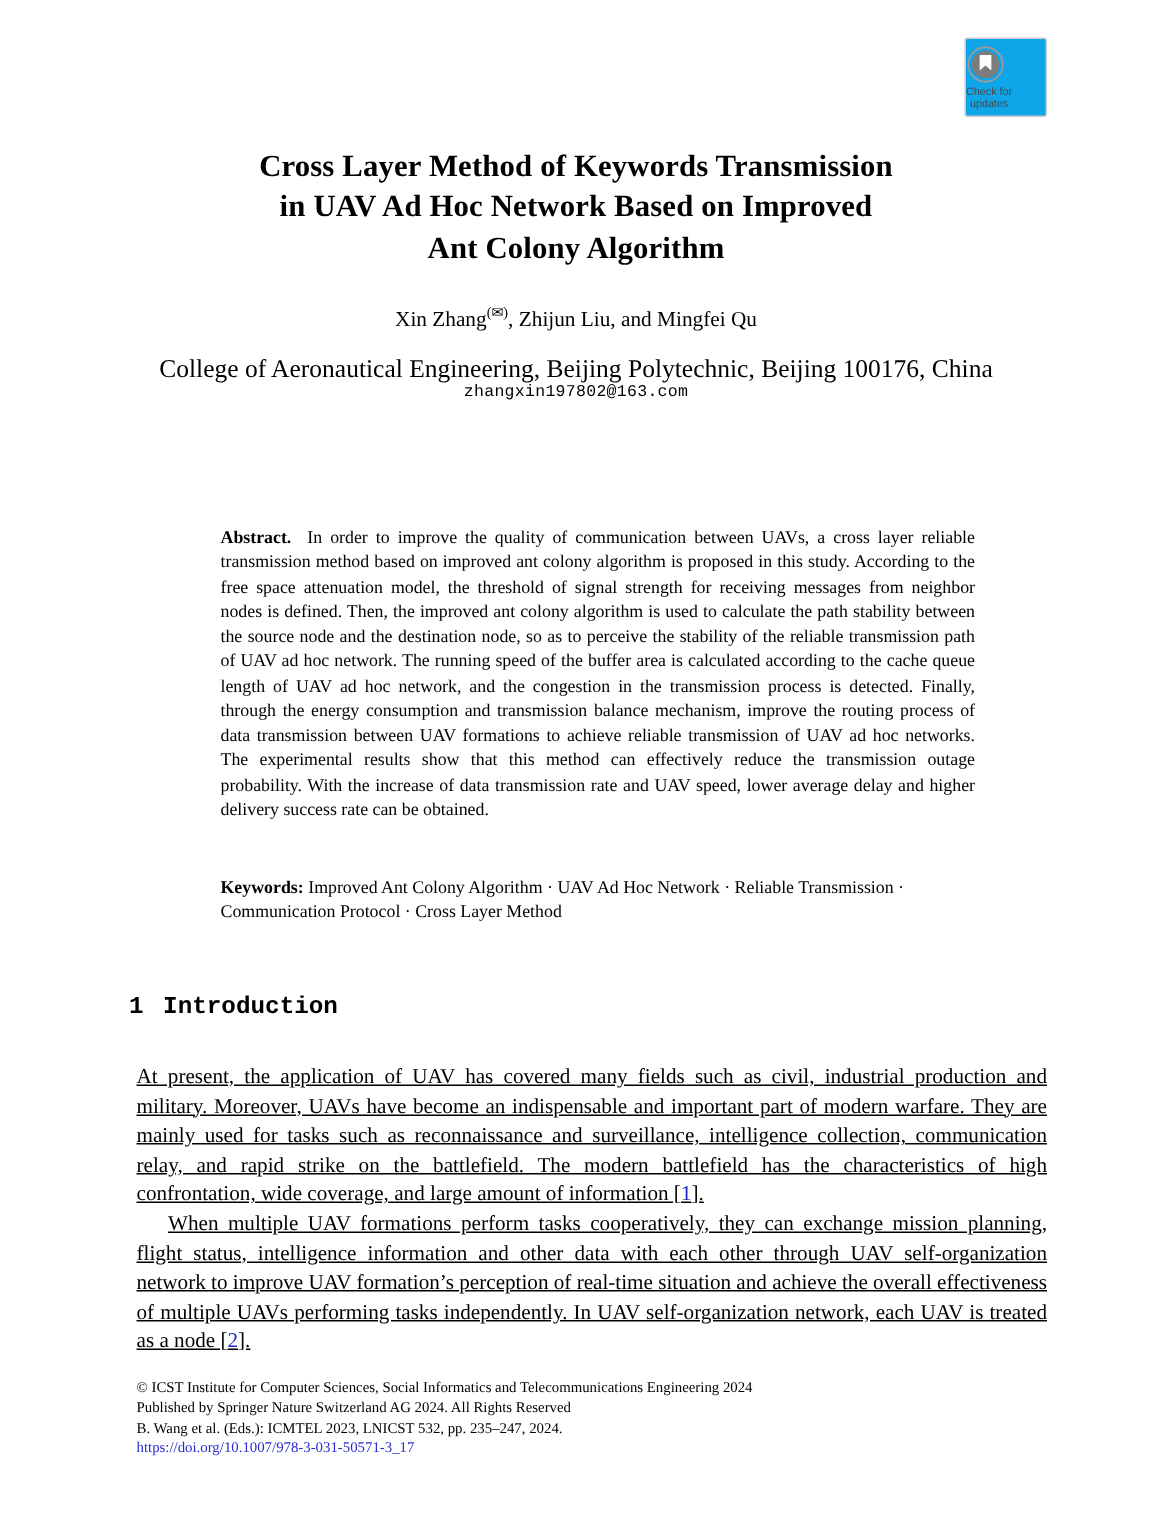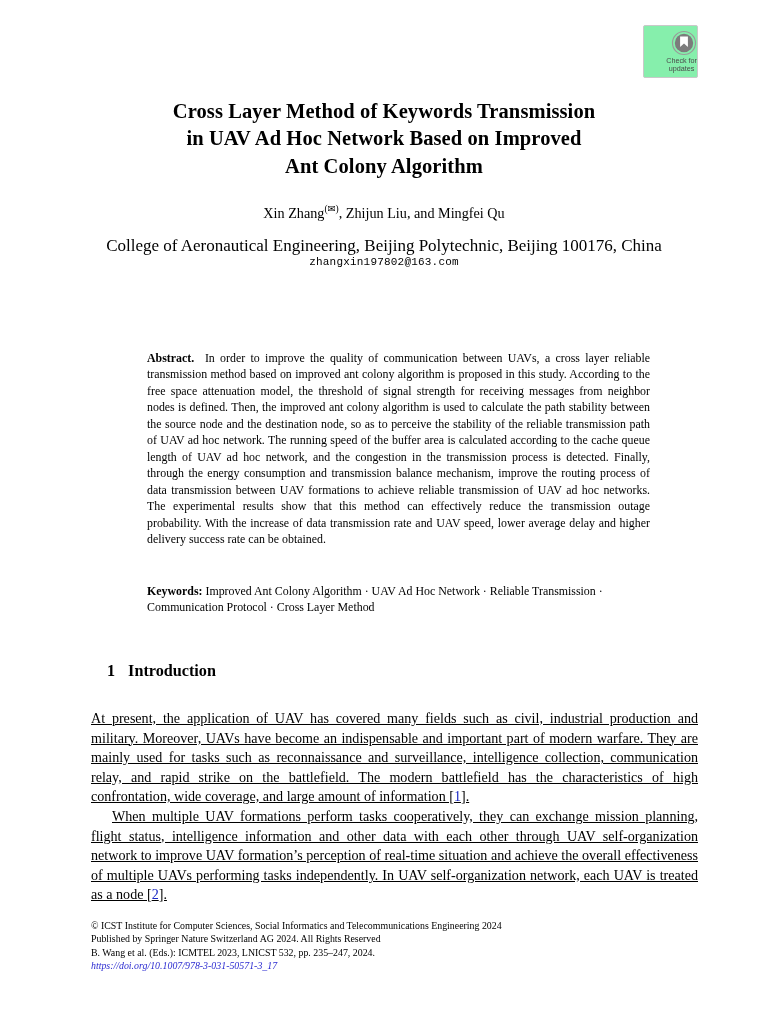--- a/index.html
+++ b/index.html
@@ -24,27 +24,27 @@
     box-sizing: border-box;
   }
 
   
   .badge {
     position: absolute;
     top: 25px;
     left: 643px;
     width: 55px;
     height: 53px;
-    background: #86efac;
+    background: #0ea5e9;
     border: 1px solid #c9c9c9;
     border-radius: 2px;
     box-sizing: border-box;
     display: flex;
     flex-direction: column;
-    align-items: flex-end;
+    align-items: flex-start;
     justify-content: flex-start;
     padding-top: 4px;
   }
   .badge-icon {
     width: 26px;
     height: 26px;
     display: block;
   }
   .badge-text {
     font-family: "Liberation Sans", "DejaVu Sans", sans-serif;
@@ -130,25 +130,26 @@
     font-size: 11.9px;
     line-height: 16.45px;
     text-align: left;
   }
   .keywords b { font-weight: bold; }
 
   
   .section-head {
     position: absolute;
     top: 660px;
-    left: 107px;
+    left: 86px;
     width: 607px;
     font-size: 16.2px;
     font-weight: bold;
     line-height: 22px;
+    font-family: Liberation Mono, monospace;
   }
   .section-head .num { margin-right: 13px; }
 
   
   .body {
     position: absolute;
     top: 709px;
     left: 91px;
     width: 607px;
     font-size: 14.1px;
@@ -164,21 +165,21 @@
   .footer {
     position: absolute;
     top: 919px;
     left: 91px;
     width: 607px;
     font-size: 9.9px;
     line-height: 13.3px;
     text-align: left;
   }
   .footer div { white-space: nowrap; }
-  .doi { color: #2a2ad0; font-style: italic; }
+  .doi { color: #2a2ad0; }
 </style>
 </head>
 <body>
 
 <div class="page">
 
   <div class="badge">
     <span class="badge-icon">
       <svg viewBox="0 0 26 26" width="26" height="26" aria-hidden="true">
         <circle cx="13" cy="13" r="11.5" fill="none" stroke="#9a9a9a" stroke-width="1.2"></circle>

